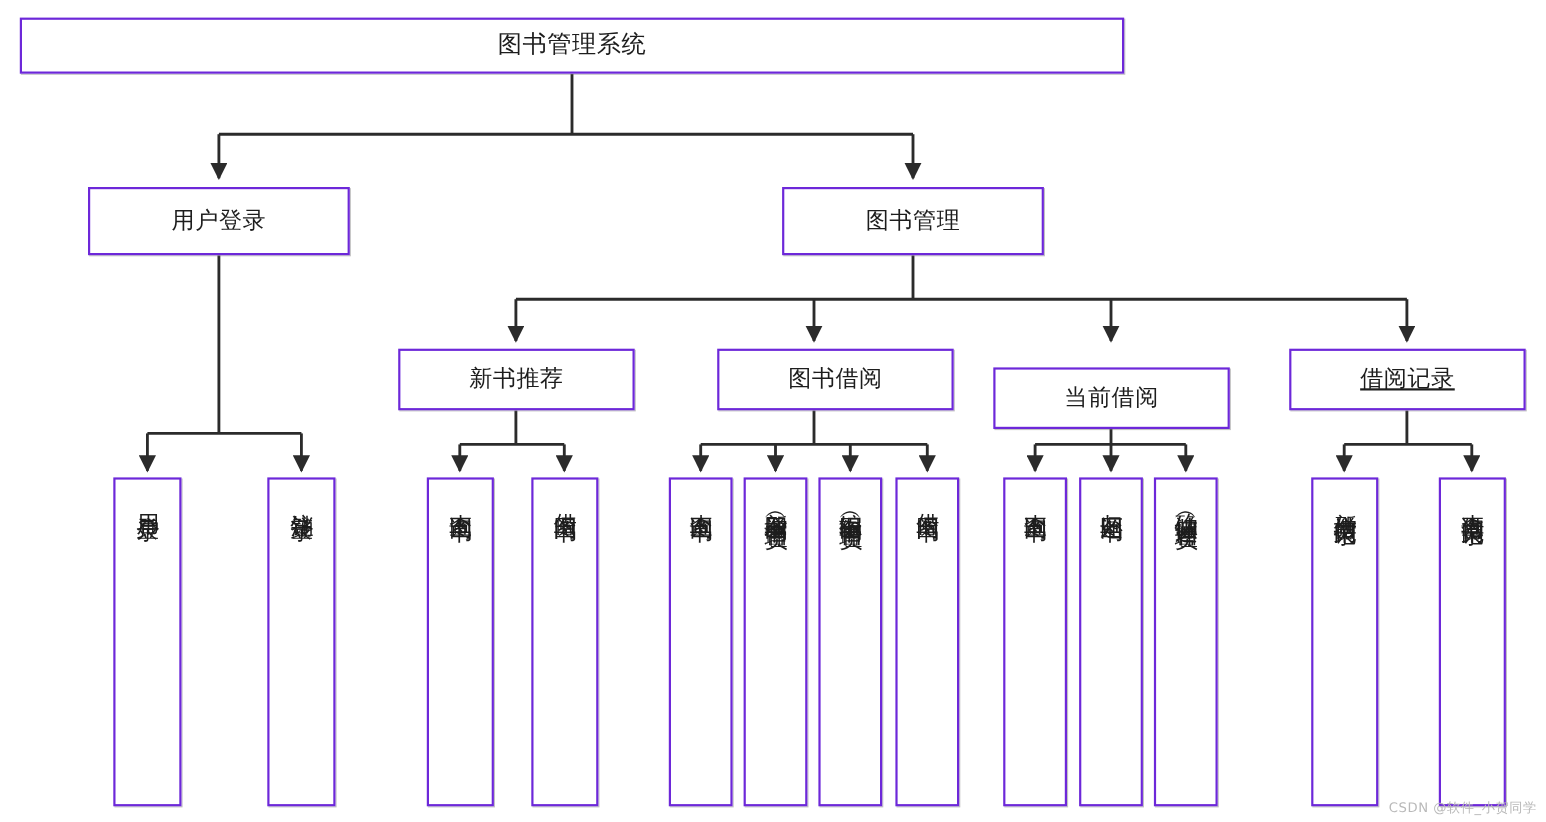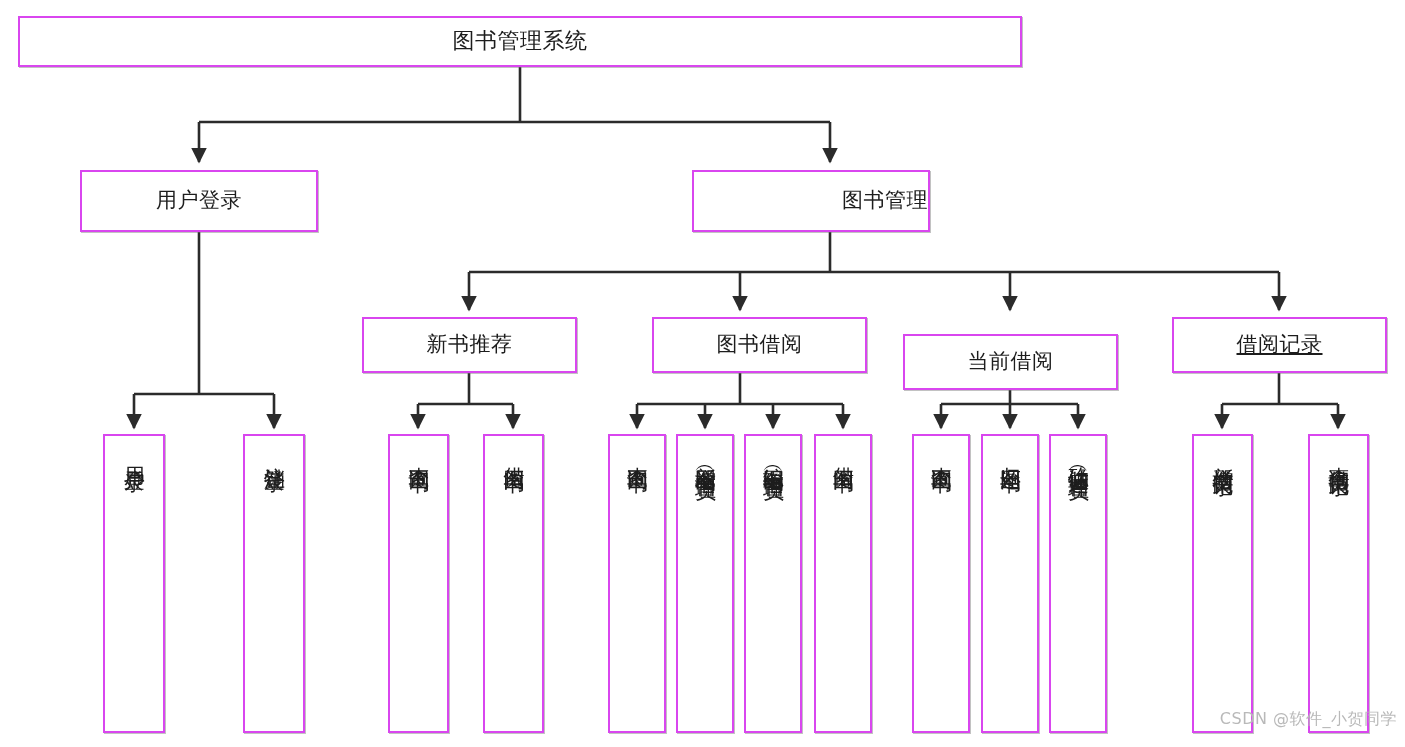--- a/index.html
+++ b/index.html
@@ -23,21 +23,21 @@
     left: 0;
     top: 0;
     width: 1405px;
     height: 747px;
     pointer-events: none;
   }
   .node {
     position: absolute;
     box-sizing: border-box;
     background: #ffffff;
-    border: 2px solid #d946ef;
+    border: 2px solid #6d28d9;
     display: flex;
     align-items: center;
     justify-content: center;
     color: #1d1d1d;
     box-shadow: 1px 1px 0 rgba(120,120,120,0.45);
   }
   .node-label {
     display: block;
     text-align: center;
     line-height: 1.12;
@@ -59,22 +59,22 @@
     line-height: 1.0;
     letter-spacing: 2px;
     max-height: 100%;
   }
   .node.root .node-label {
     font-size: 22px;
   }
   #watermark {
     position: absolute;
     right: 8px;
-    bottom: 17px;
-    font-size: 16px;
+    bottom: 4px;
+    font-size: 12px;
     color: #b9b9b9;
     letter-spacing: 0.5px;
     white-space: nowrap;
     pointer-events: none;
   }
 </style>
 </head>
 <body>
 
 <div id="diagram-root">
@@ -130,21 +130,21 @@
   </svg>
 
   <div class="node horizontal root" style="left:18px; top:16px; width:1004px; height:51px;">
     <span class="node-label">图书管理系统</span>
   </div>
 
   <div class="node horizontal" style="left:80px; top:170px; width:238px; height:62px;">
     <span class="node-label">用户登录</span>
   </div>
 
-  <div class="node horizontal" style="left:692px; top:170px; width:238px; height:62px;justify-content:flex-end;">
+  <div class="node horizontal" style="left:711px; top:170px; width:238px; height:62px;">
     <span class="node-label">图书管理</span>
   </div>
 
   <div class="node horizontal" style="left:362px; top:317px; width:215px; height:56px;font-family:Liberation Serif, serif;">
     <span class="node-label">新书推荐</span>
   </div>
 
   <div class="node horizontal" style="left:652px; top:317px; width:215px; height:56px;">
     <span class="node-label">图书借阅</span>
   </div>

